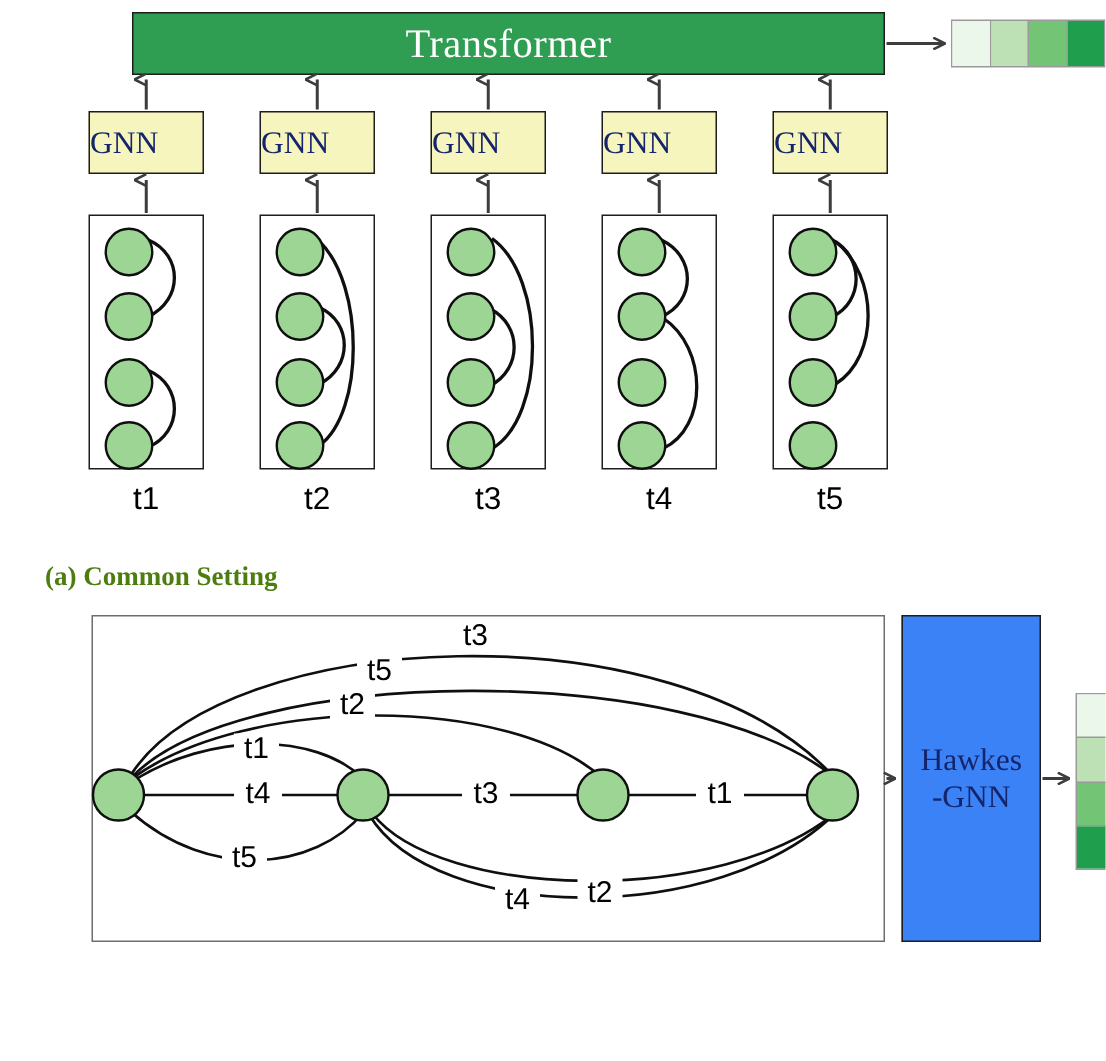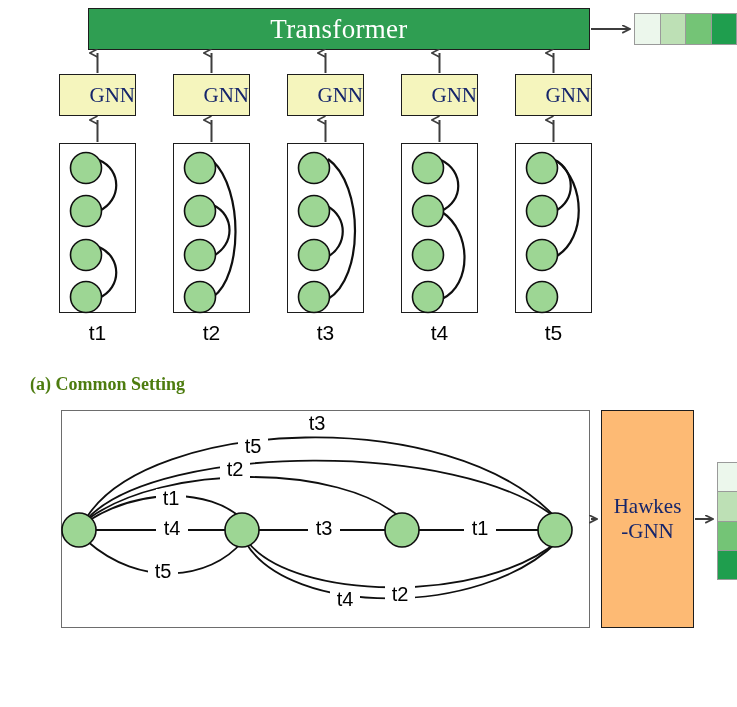--- a/index.html
+++ b/index.html
@@ -43,21 +43,21 @@
   }
 
   
   .gnn-box {
     width: 77px; height: 42px;
     background: #f5f5bd;
     border: 1.6px solid #1d1d1d;
     box-sizing: border-box;
     display: flex;
     align-items: center;
-    justify-content: flex-end;
+    justify-content: flex-start;
   }
   .gnn-label {
     color: #15256b;
     font-size: 21px;
     font-family: "Liberation Serif", serif;
     line-height: 1;
   }
 
   
   .snapshot-box {
@@ -103,21 +103,21 @@
     width: 529px; height: 218px;
     background: #ffffff;
     border: 1.6px solid #6d6d6d;
     box-sizing: border-box;
   }
 
   
   #hawkes-box {
     left: 571px; top: 410px;
     width: 93px; height: 218px;
-    background: #fdba74;
+    background: #3b82f6;
     border: 1.6px solid #1d1d1d;
     box-sizing: border-box;
     display: flex;
     flex-direction: column;
     align-items: center;
     justify-content: center;
   }
   .hawkes-line {
     color: #15256b;
     font-size: 21px;

